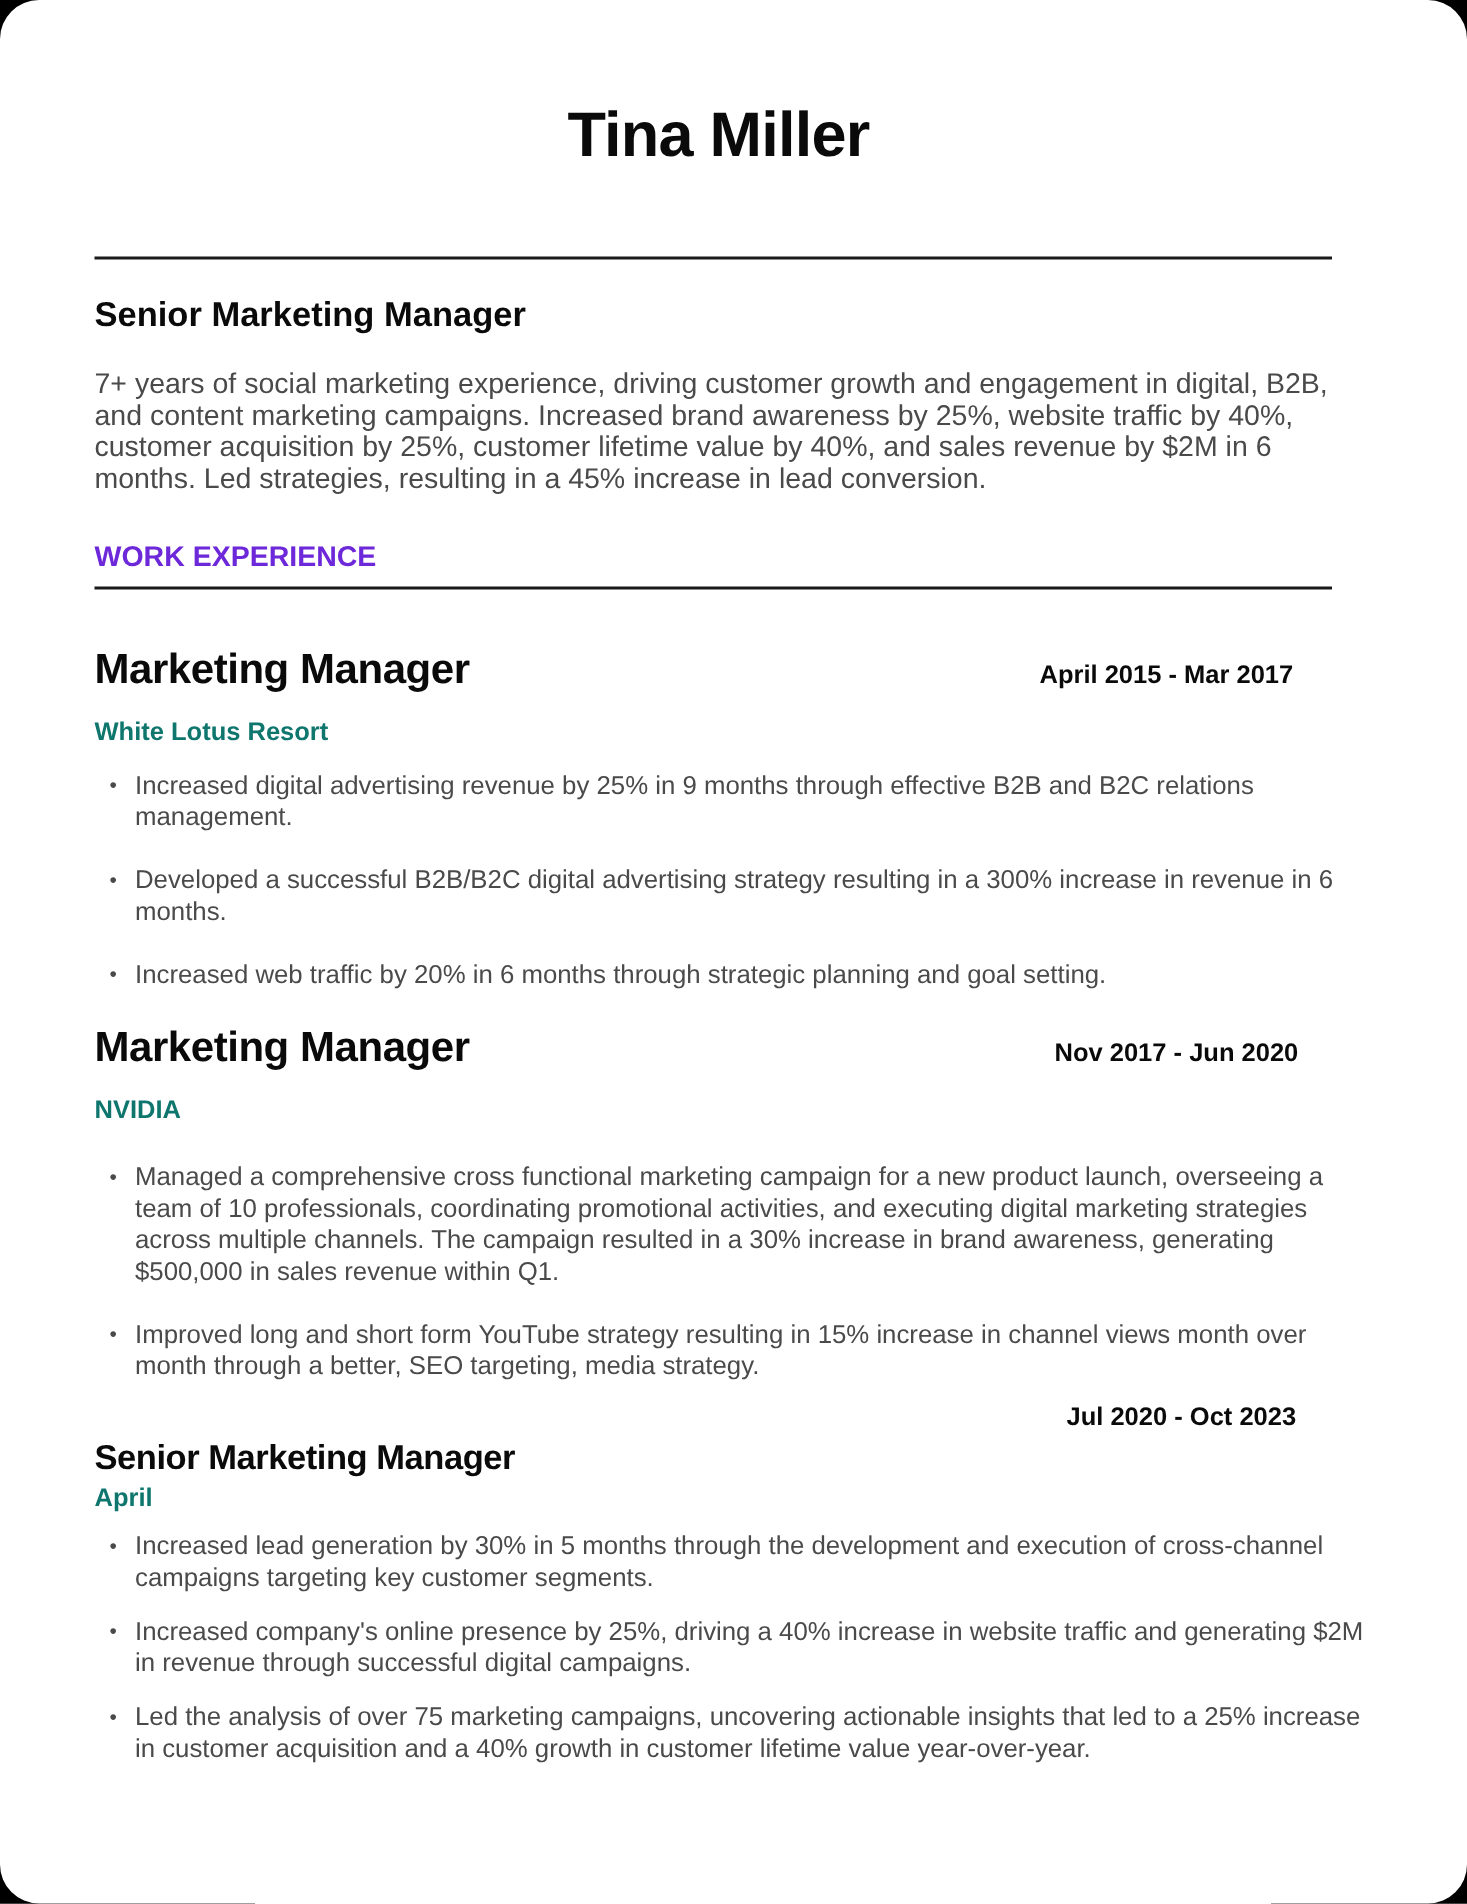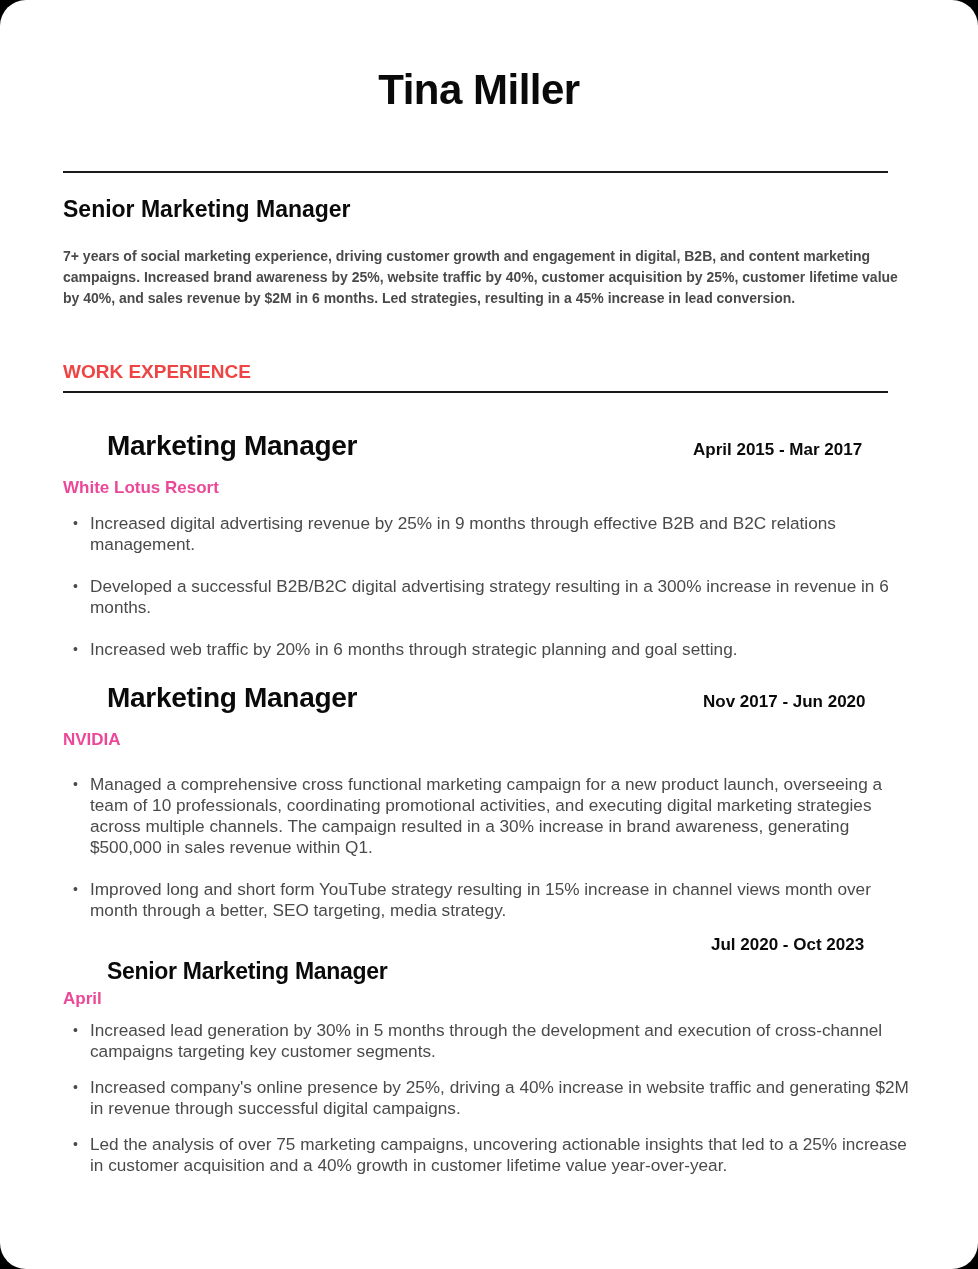--- a/index.html
+++ b/index.html
@@ -57,55 +57,53 @@
       top: 196px;
       font-size: 23px;
       font-weight: bold;
       color: #0a0a0a;
     }
     .summary {
       position: absolute;
       left: 63px;
       top: 246px;
       width: 850px;
-      font-size: 14px;
+      font-size: 19px;
       line-height: 21px;
       color: #4a4a4a;
-      font-weight: bold;
     }
     .section-title {
       position: absolute;
       left: 63px;
       top: 361px;
       font-size: 19px;
       font-weight: bold;
-      color: #ef4444;
+      color: #6d28d9;
     }
     .job-title {
       position: absolute;
       left: 63px;
       font-size: 28px;
       font-weight: bold;
       color: #0a0a0a;
       letter-spacing: -0.3px;
-      margin-left: 44px;
     }
     .job-dates {
       position: absolute;
       font-size: 17px;
       font-weight: bold;
       color: #0a0a0a;
       white-space: nowrap;
     }
     .company {
       position: absolute;
       left: 63px;
       font-size: 17px;
       font-weight: bold;
-      color: #ec4899;
+      color: #0f766e;
     }
     .bullets {
       position: absolute;
       left: 63px;
       width: 850px;
       list-style: none;
     }
     .bullets li {
       position: relative;
       padding-left: 27px;

